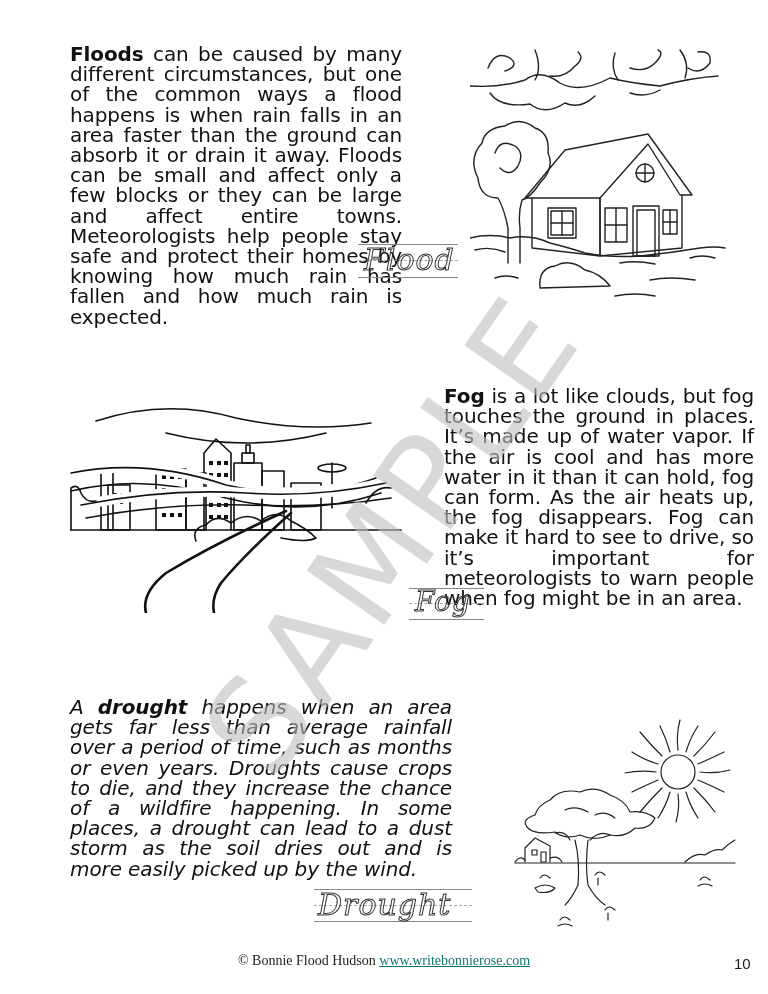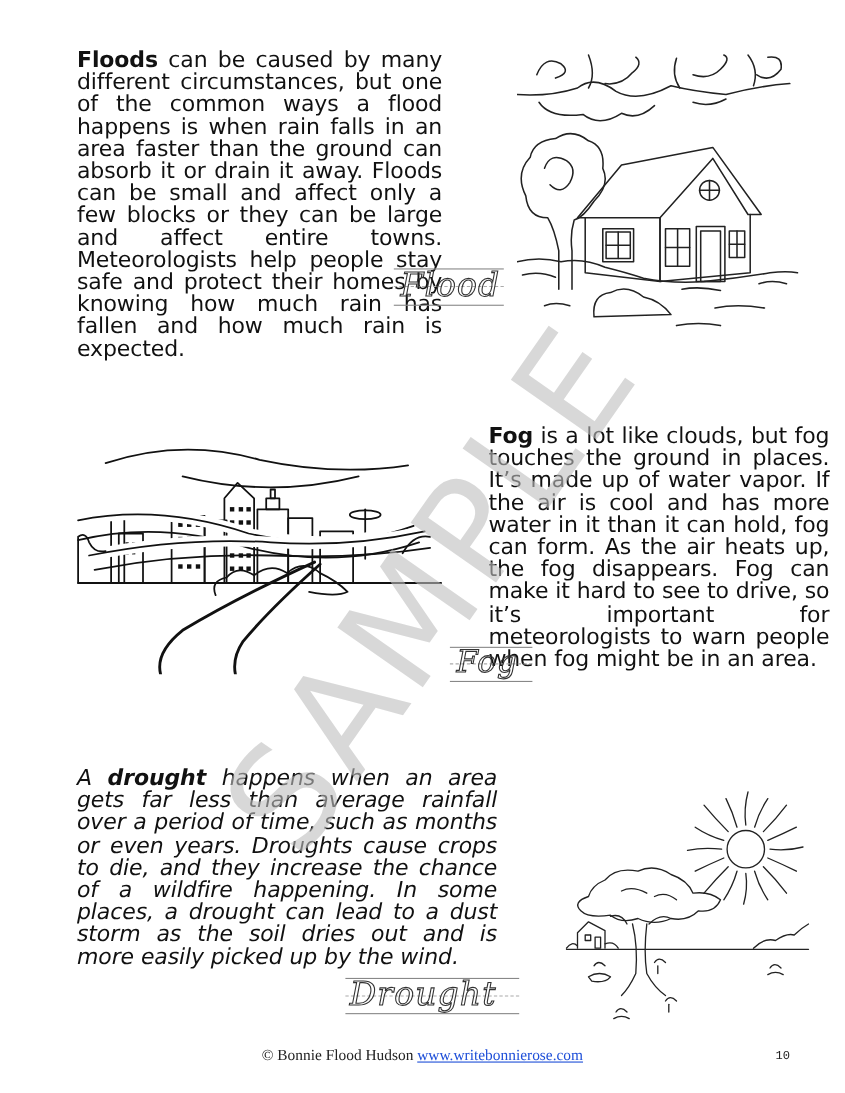--- a/index.html
+++ b/index.html
@@ -11,22 +11,22 @@
     #drought-text { left: 70px; top: 697px; width: 382px; font-style: italic; }
     .art { position: absolute; }
     .cursive-box { position: absolute; }
     .cursive-box .line { position: absolute; left: 0; right: 0; height: 0; }
     .cursive-box .top { top: 0; border-top: 1.5px solid #888; }
     .cursive-box .mid { border-top: 1px dashed #aaa; }
     .cursive-box .bot { border-top: 1.5px solid #888; }
     .cursive-word { position: absolute; font-family: "DejaVu Serif", serif; font-style: italic; color: transparent; -webkit-text-stroke: 1px #333; letter-spacing: 1px; white-space: nowrap; }
     .watermark { position: absolute; left: 120px; top: 460px; font-family: "DejaVu Sans", sans-serif; font-size: 130px; color: rgba(190,190,190,0.6); transform: rotate(-55deg); transform-origin: center; letter-spacing: 4px; white-space: nowrap; pointer-events: none; }
     .footer { position: absolute; top: 953px; left: 0; width: 768px; text-align: center; font-family: "Liberation Serif", serif; font-size: 14px; color: #222; }
-    .footer a { color: #1d4ed8; text-decoration: underline; }
-    .page-num { position: absolute; top: 955px; left: 705px; font-family: Liberation Mono, monospace; font-size: 11px; color: #222; }
+    .footer a { color: #0f766e; text-decoration: underline; }
+    .page-num { position: absolute; top: 955px; left: 734px; font-family: Liberation Sans, sans-serif; font-size: 15px; color: #222; }
   </style>
 </head>
 <body>
 
 <div class="para" id="floods-text"><b>Floods</b><span> can be caused by many different circumstances, but one of the common ways a flood happens is when rain falls in an area faster than the ground can absorb it or drain it away. Floods can be small and affect only a few blocks or they can be large and affect entire towns. Meteorologists help people stay safe and protect their homes by knowing how much rain has fallen and how much rain is expected.</span></div>
 
 <svg class="art" style="left:470px;top:38px" width="260" height="270" viewBox="0 0 260 270" fill="none" stroke="#222" stroke-width="1.4" stroke-linejoin="round" stroke-linecap="round">
 
   <path d="M0 48 Q30 50 55 42 Q70 30 90 45 Q110 56 140 40 Q160 45 190 48 Q220 40 248 38"></path>
   <path d="M20 55 Q30 70 60 66 Q75 78 95 65 Q110 72 125 58"></path>

